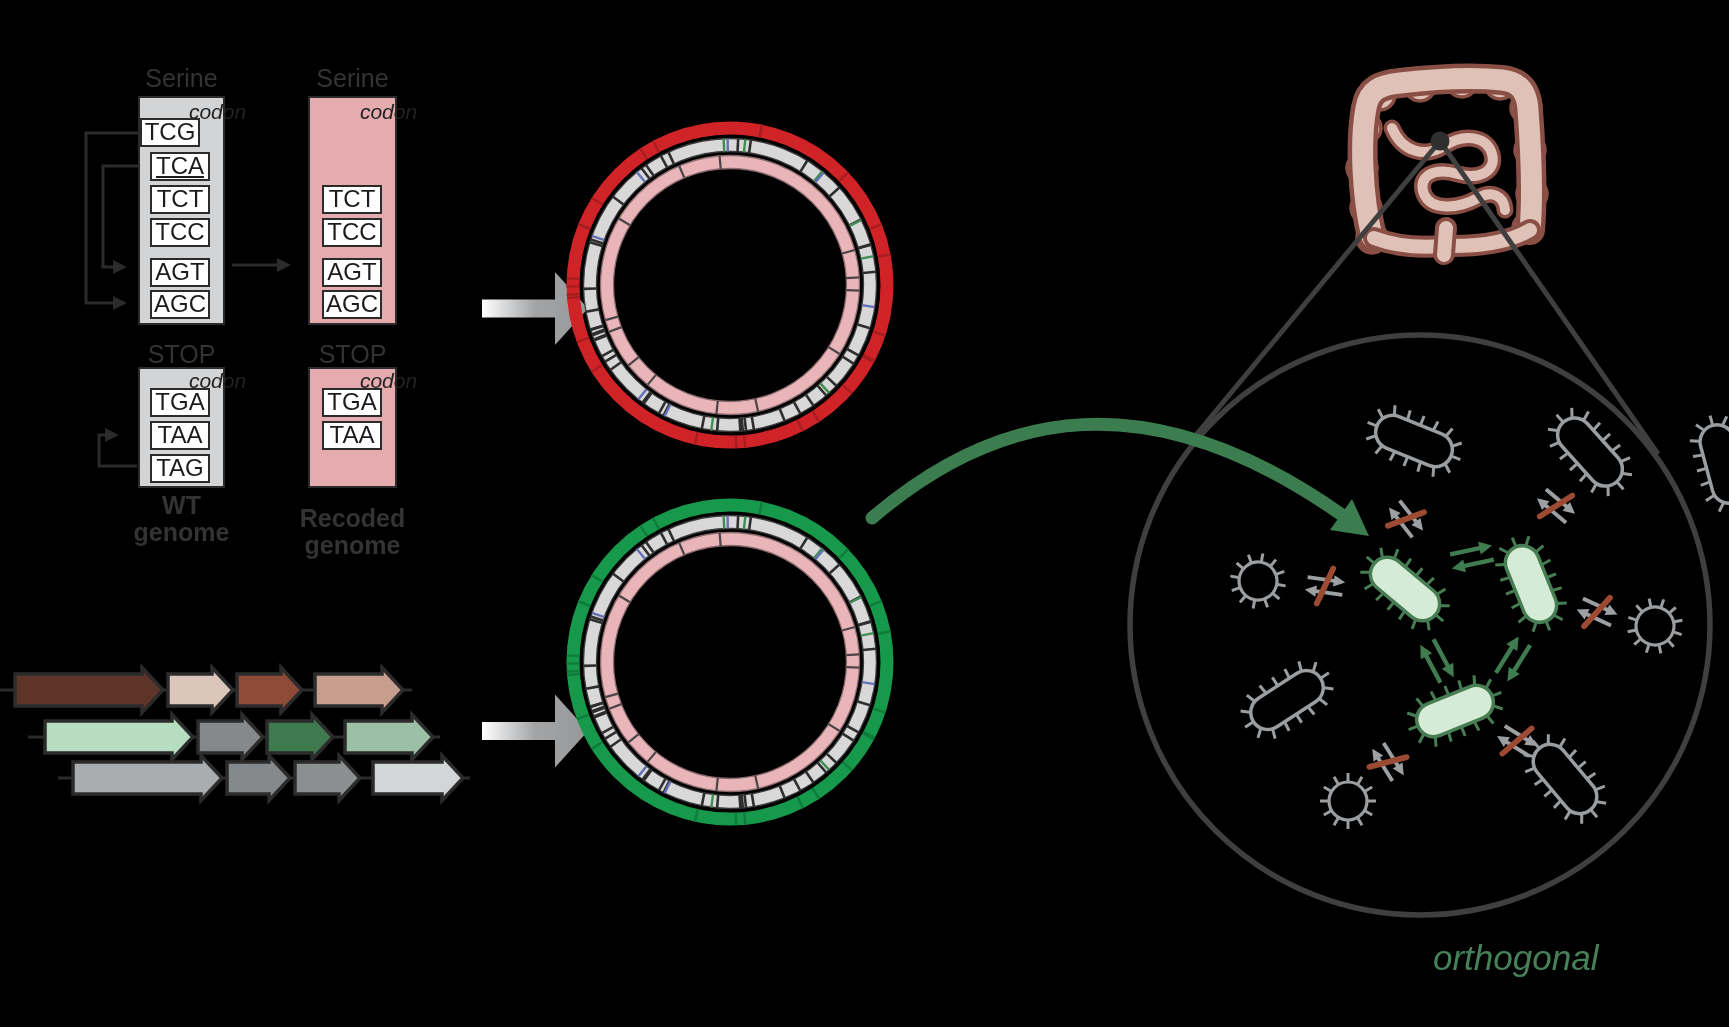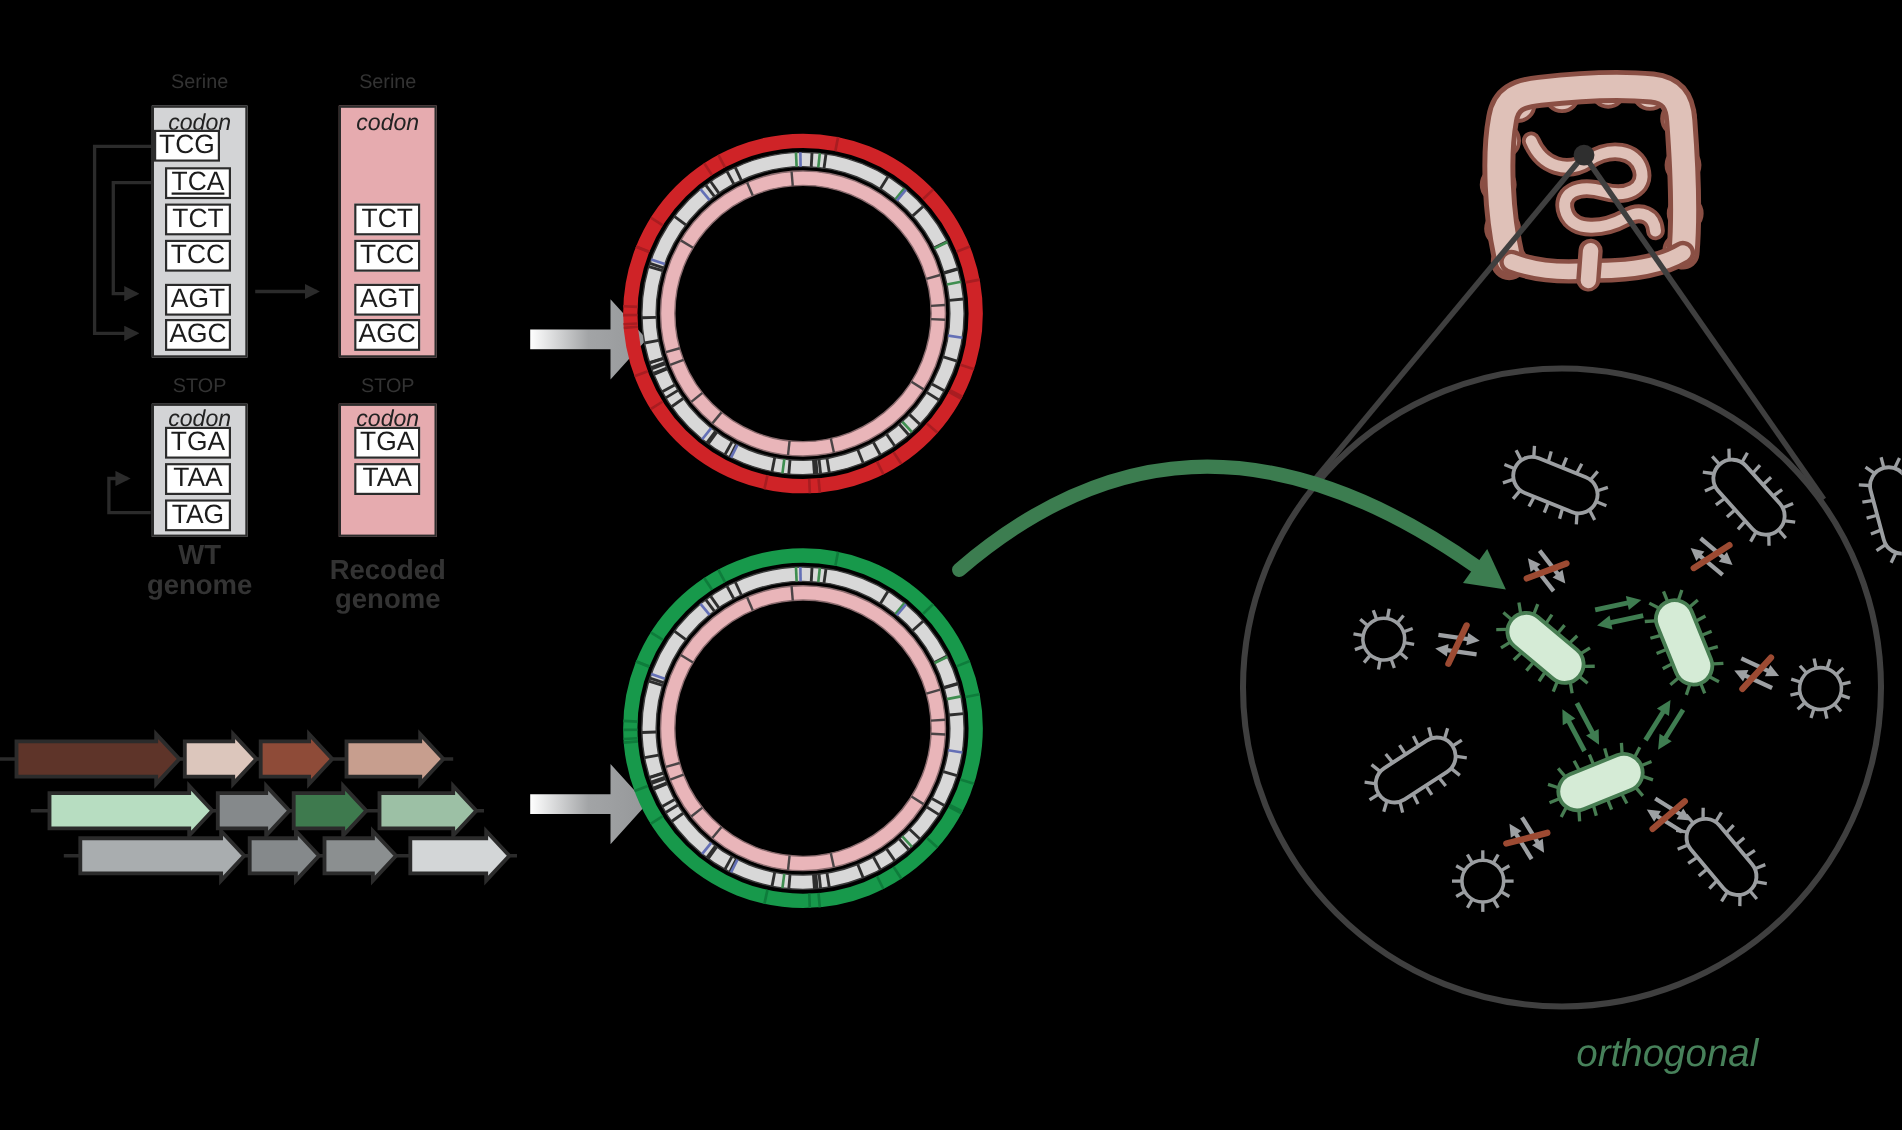--- a/index.html
+++ b/index.html
@@ -1,23 +1,23 @@
 <!DOCTYPE html>
 <html style="--accent_red: #cf2327; --accent_green: #17994b; --ring_gray: #d8d8d8; --ring_pink: #e9b5b9; --box_gray: #d3d4d6; --box_pink: #e6abaf; --cell_border: #2b2b2b; --label_gray: #333333; --orthogonal_green: #47815a; --exchange_green: #3f7d51; --slash_brown: #9c4a32; --bacteria_gray: #9b9ea1; --bacteria_green_fill: #d5ebd6; --bacteria_green_stroke: #477d52; --intestine_fill: #dfc1b8; --intestine_outline: #8a4f44; --circle_outline: #3f3f3f; --genome_arrow_green: #3c7d50;"><head>
 <meta charset="utf-8">
 <style>
   html,body{margin:0;padding:0;background:#000;}
   #canvas{position:relative;width:1729px;height:1027px;background:#000;overflow:hidden;
           font-family:"Liberation Sans",sans-serif;}
   svg{position:absolute;left:0;top:0;overflow:visible;}
-  .panel-title{position:absolute;text-align:center;font-size:18px;color:var(--label_gray);}
+  .panel-title{position:absolute;text-align:center;font-size:25px;color:var(--label_gray);}
   .codon-box{position:absolute;box-sizing:border-box;border:2.5px solid var(--cell_border);}
   .codon-box.gray{background:var(--box_gray);}
   .codon-box.pink{background:var(--box_pink);}
-  .codon-header{position:absolute;text-align:center;font-size:21px;font-style:italic;color:#222;}
+  .codon-header{position:absolute;text-align:center;font-size:21px;font-style:italic;color:#222;margin-left:36px;}
   .codon-cell{position:absolute;box-sizing:border-box;width:60px;height:29px;background:#fff;
               border:2.5px solid var(--cell_border);text-align:center;font-size:24px;line-height:23px;color:#1c1c1c;}
   .genome-label{position:absolute;text-align:center;font-size:25px;line-height:27px;color:var(--label_gray);font-weight:bold;}
   .ortho{position:absolute;font-size:35px;color:var(--orthogonal_green);font-style:italic;}
   .band{fill:none;}
   .edge{fill:none;stroke-width:1.3;}
   .bact-gray{fill:#000;stroke:var(--bacteria_gray);}
   .bact-green{fill:var(--bacteria_green_fill);stroke:var(--bacteria_green_stroke);}
   .phage-gray{fill:#000;stroke:var(--bacteria_gray);}
   .ex-green{fill:var(--exchange_green);stroke:var(--exchange_green);}

